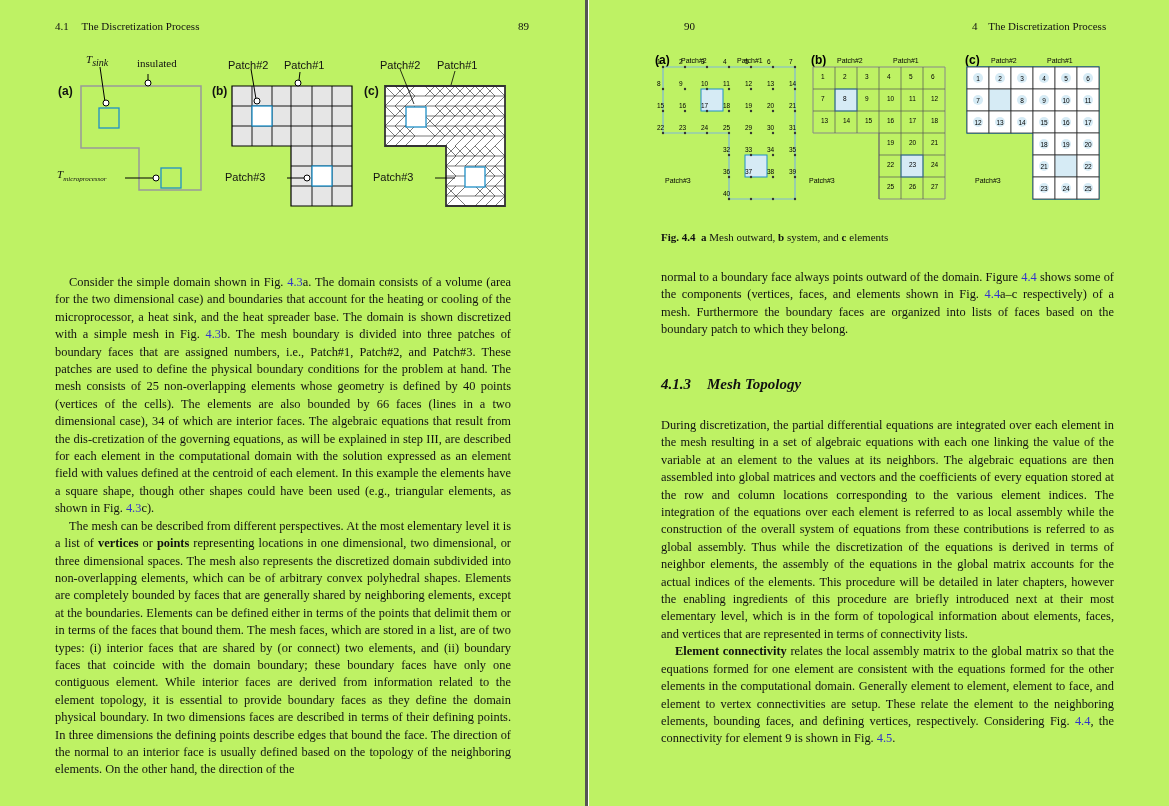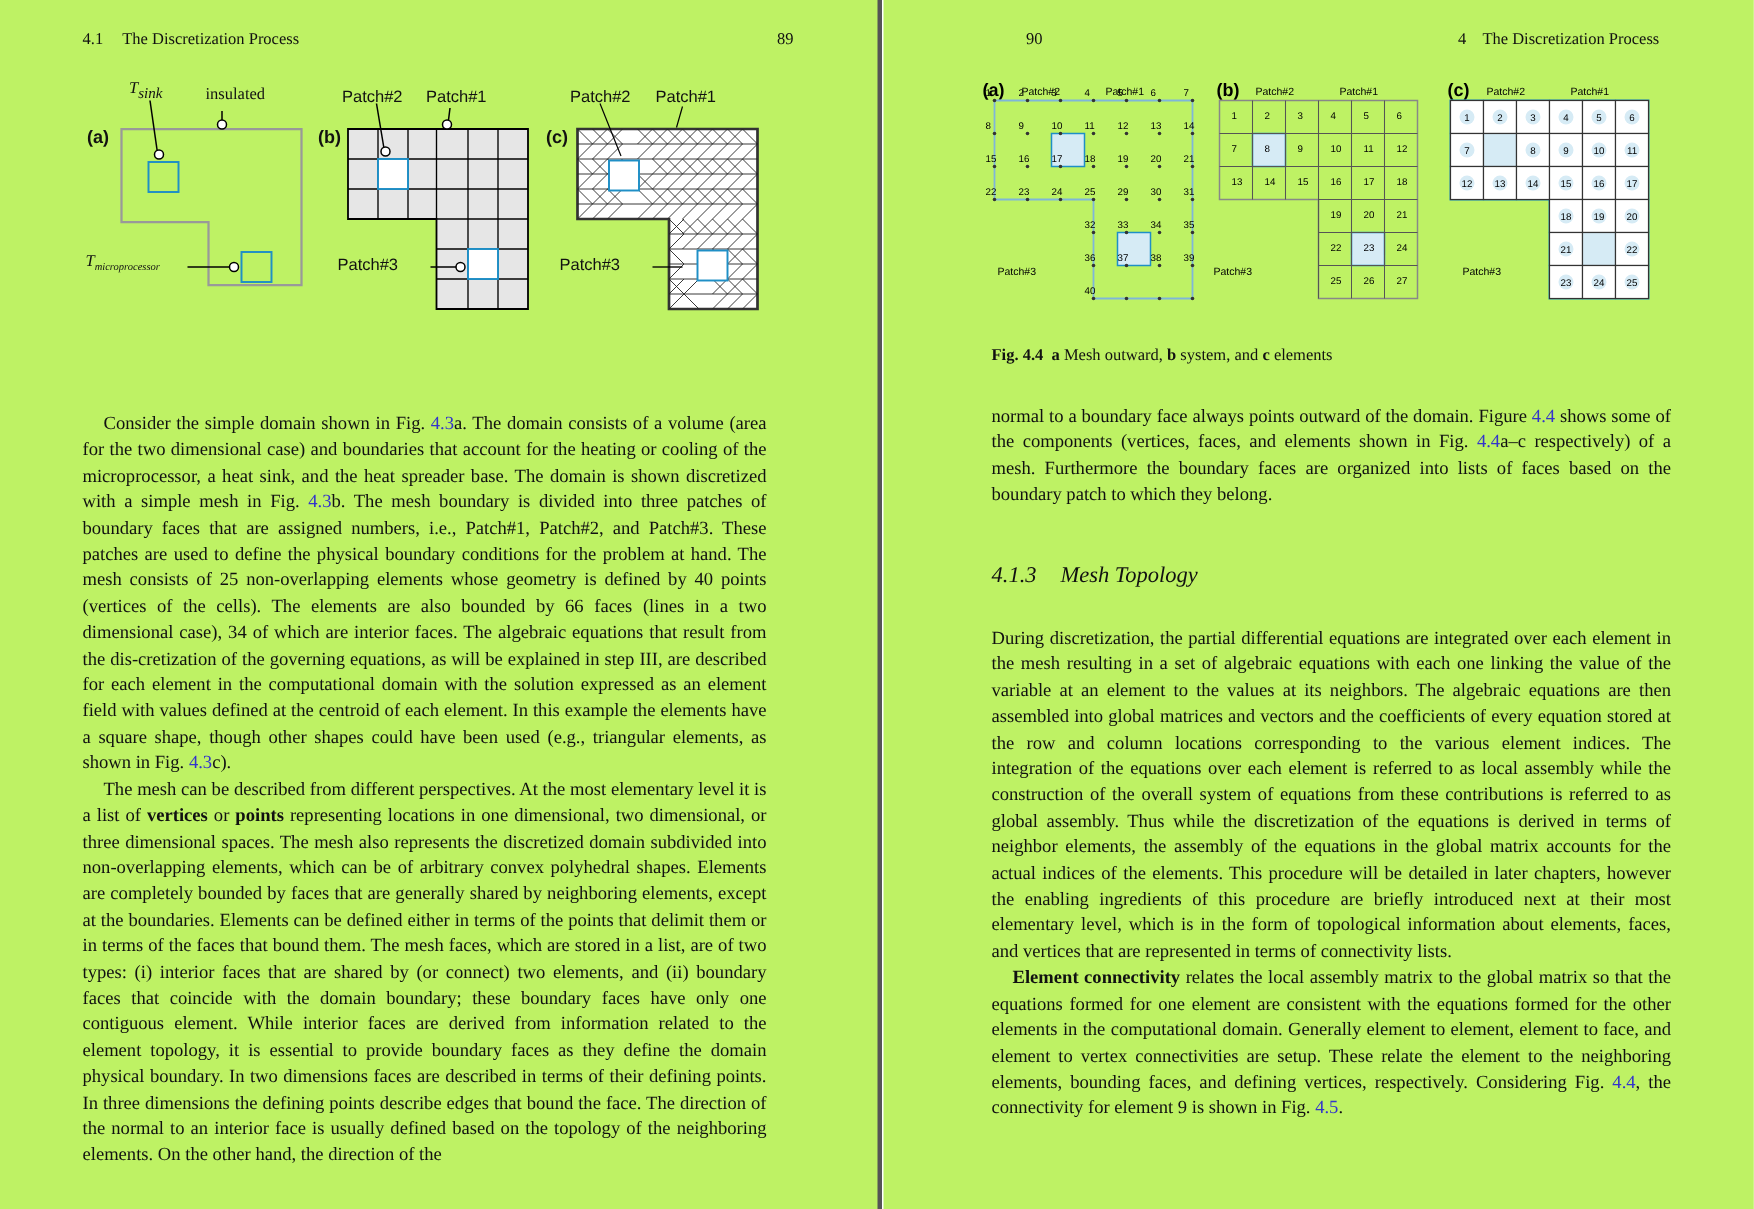--- a/index.html
+++ b/index.html
@@ -10,21 +10,21 @@
   .page.right { left:589px; width:580px; }
   .gutter { position:absolute; left:585px; top:0; width:3px; height:806px; background:#555; }
   .runhead { position:absolute; top:20px; font-size:11px; }
   .fig { position:absolute; }
   .caption { position:absolute; font-size:11px; line-height:15px; }
   .caption b { font-weight:bold; }
   .body-text { position:absolute; font-size:12.4px; line-height:17.4px; text-align:justify; }
   .body-text p { margin:0; text-indent:14px; }
   .body-text p.noindent { text-indent:0; }
   .xref { color:#3333cc;margin-top:34px; }
-  .section-title { position:absolute; font-size:15px; font-style:italic; font-weight:normal; }
+  .section-title { position:absolute; font-size:15px; font-style:italic; font-weight:bold; }
   .section-title .num { margin-right:16px; }
   .plabel { font-family:"Liberation Sans", sans-serif; font-size:11px; }
   .sublabel { font-family:"Liberation Sans", sans-serif; font-weight:bold; font-size:12px; }
   svg text { font-family:"Liberation Sans", sans-serif; }
 </style>
 </head>
 <body>
 
 <div class="page left">
   <div class="runhead" style="left:55px;">

